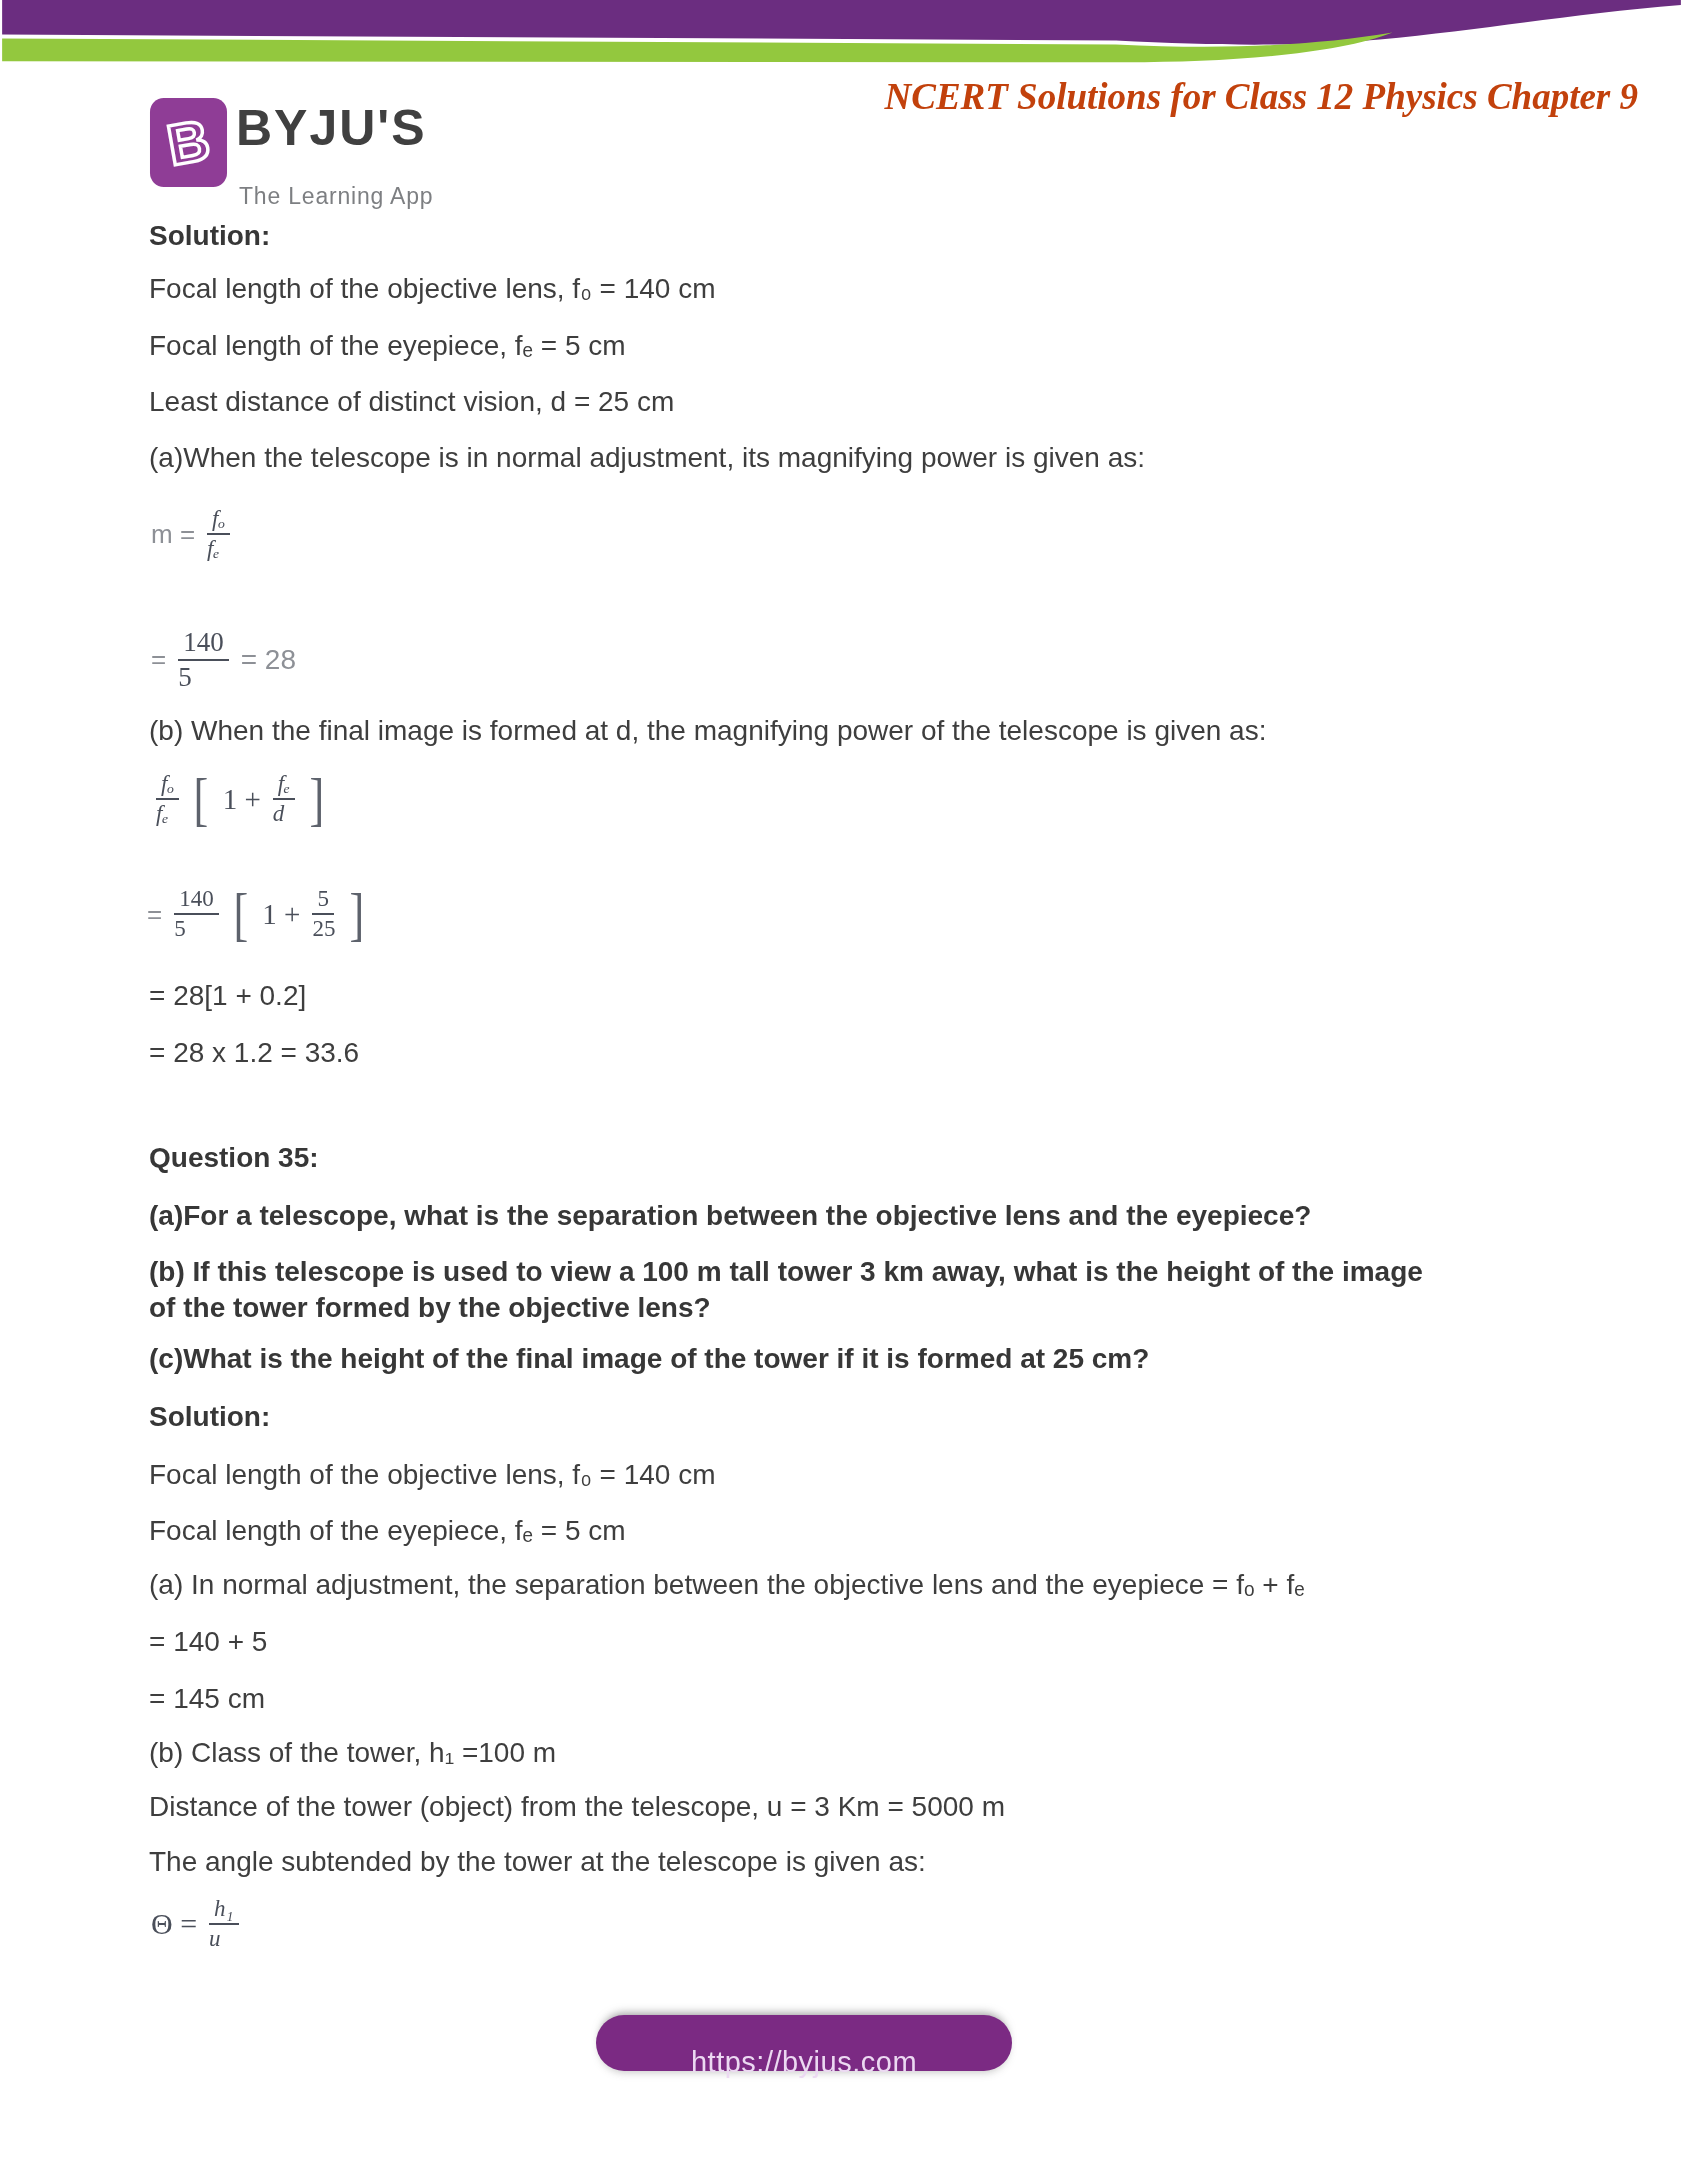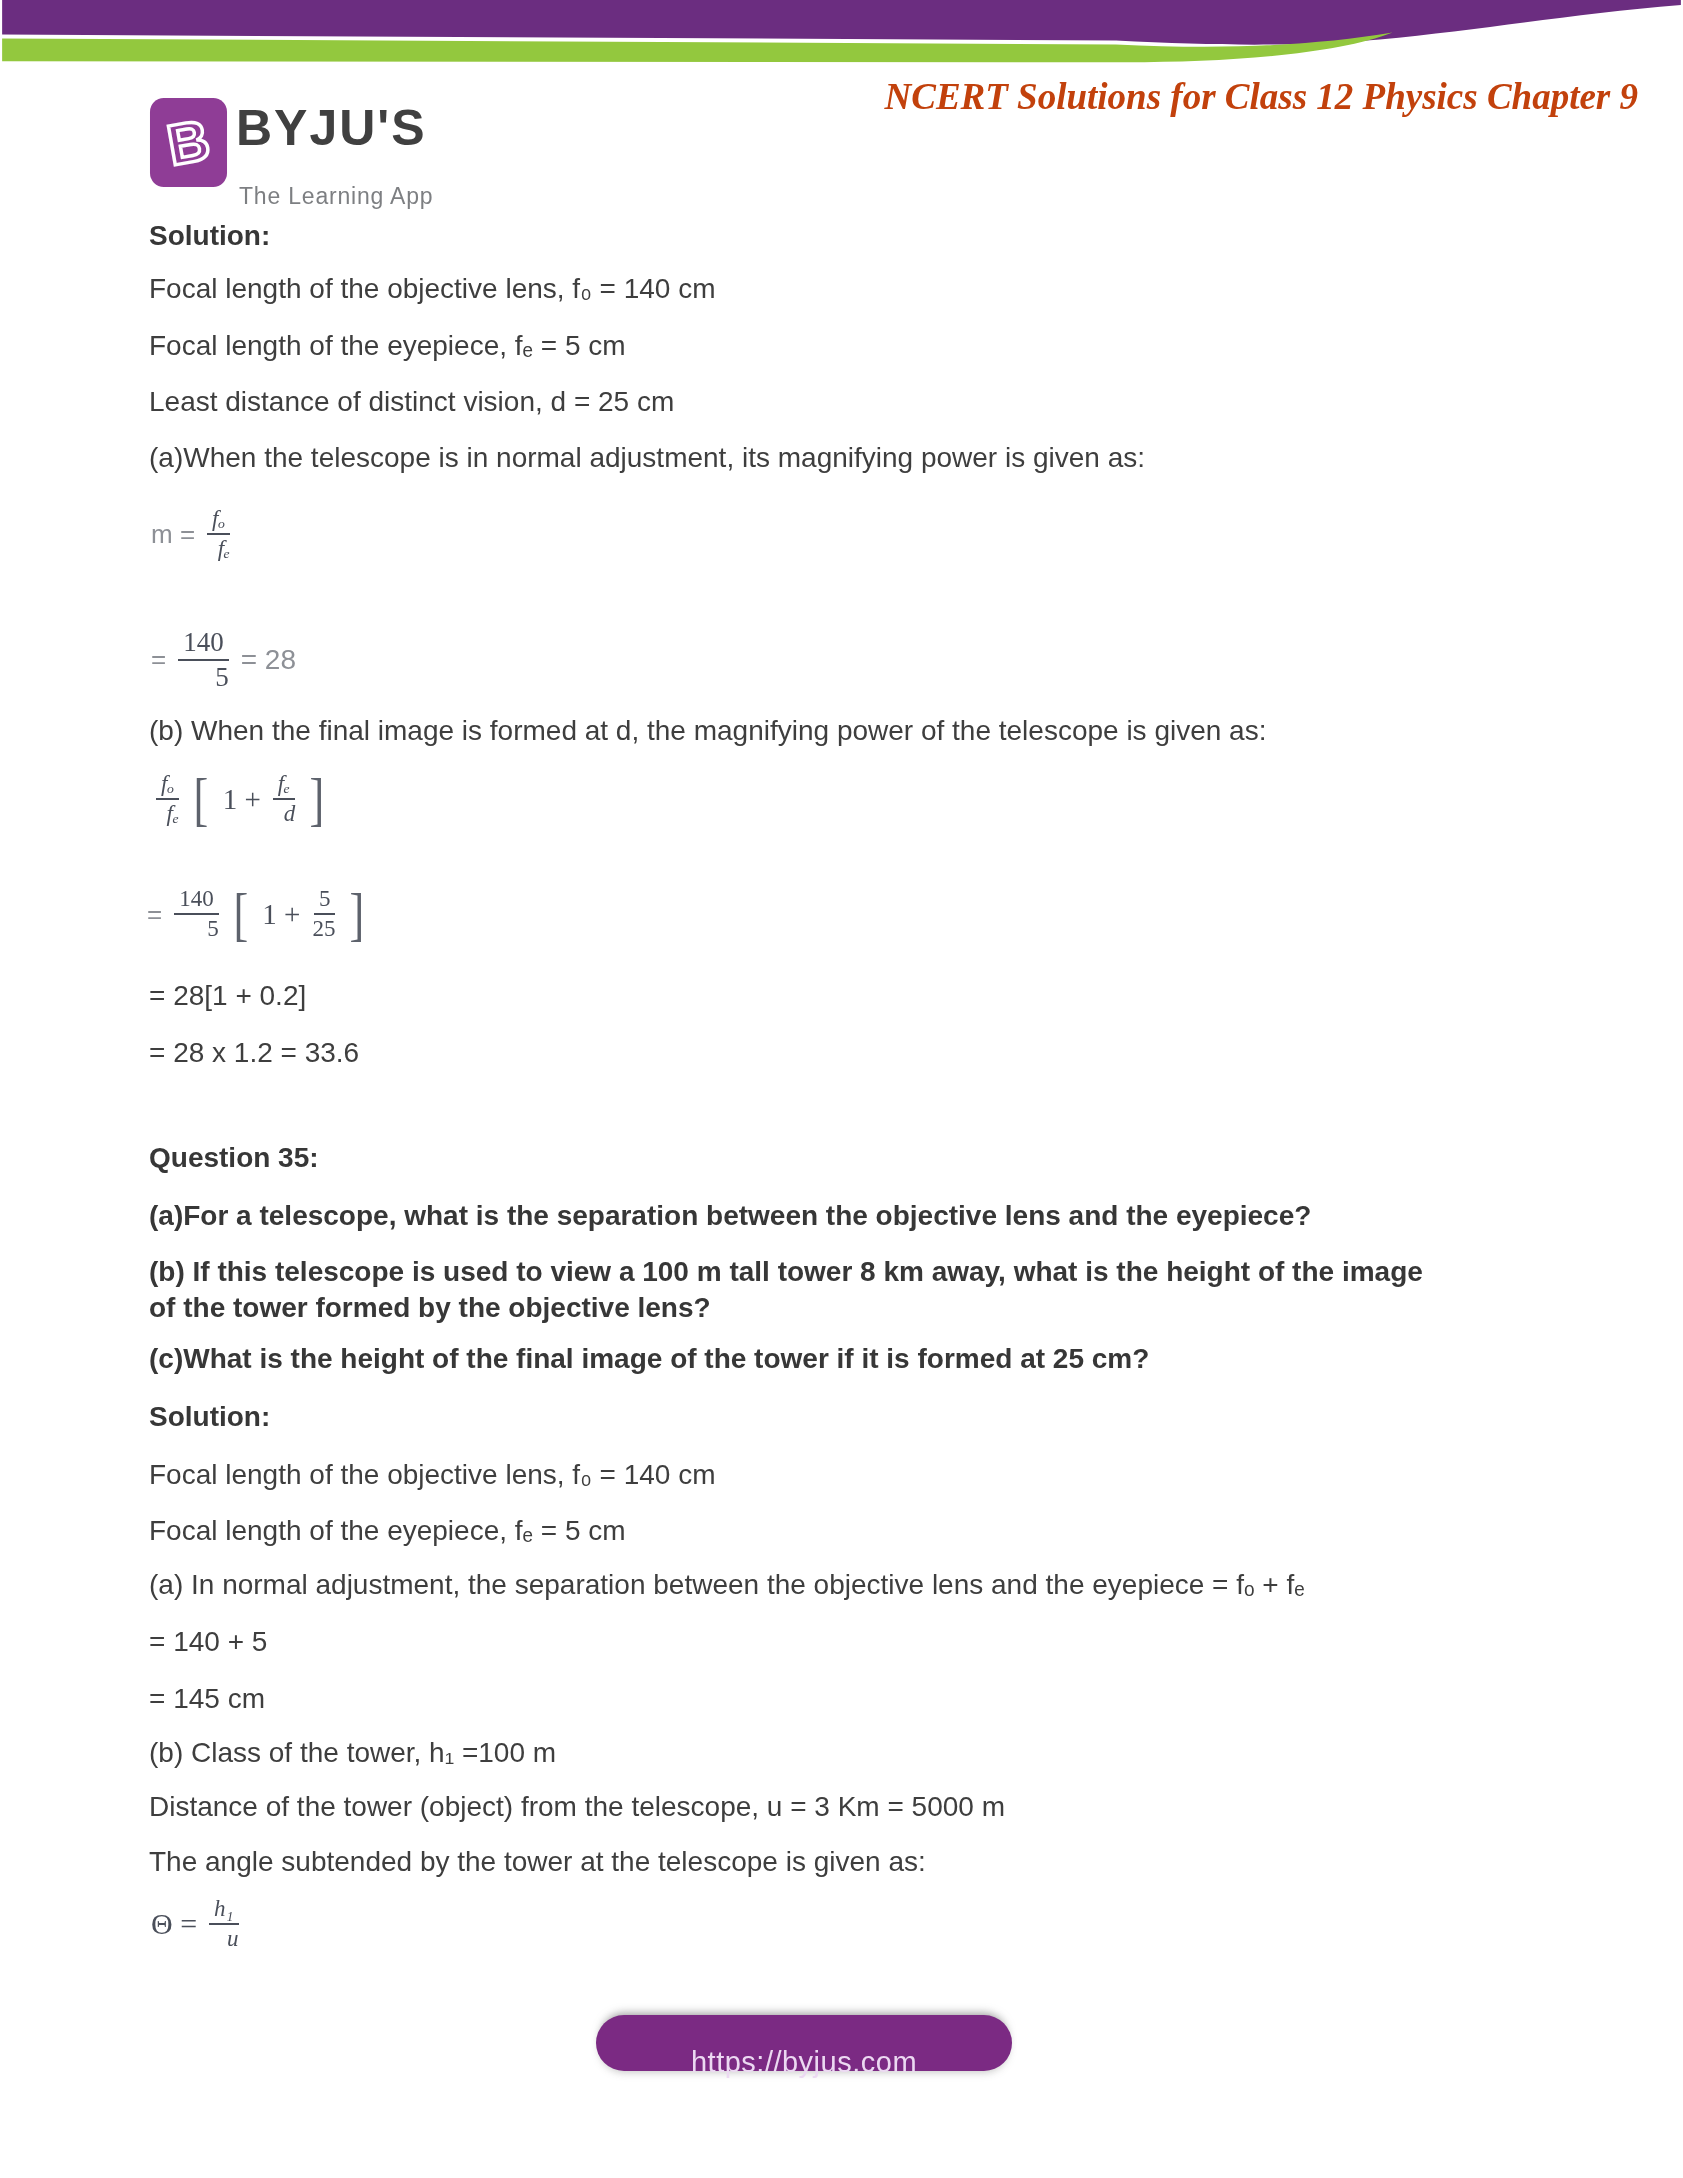--- a/index.html
+++ b/index.html
@@ -45,21 +45,21 @@
   .formula{
     position:absolute;display:flex;align-items:center;gap:12px;
     font-family:"Liberation Serif","DejaVu Serif",serif;
     color:#4a4f5a;
   }
   .gray-tok{
     font-family:"Liberation Sans","DejaVu Sans",sans-serif;
     color:#8d9096;font-size:26px;
   }
   .frac{
-    display:inline-flex;flex-direction:column;align-items:flex-end;
+    display:inline-flex;flex-direction:column;align-items:flex-start;
     font-family:"Liberation Serif","DejaVu Serif",serif;
     line-height:1.06;
   }
   .frac .num{padding:0 5px 2px;border-bottom:2px solid #4a4f5a;}
   .frac .den{padding-top:2px;}
   .frac.it .num,.frac.it .den{font-style:italic;}
   .f23{font-size:23px;}
   .f27{font-size:27px;}
   .one-plus{font-size:29px;color:#4a4f5a;}
   .bigbr{
@@ -155,21 +155,21 @@
       <span class="den">25</span>
     </span>
     <span class="bigbr">]</span>
   </div>
 
   <div class="line" style="top:980px">= 28[1 + 0.2]</div>
   <div class="line" style="top:1037px">= 28 x 1.2 = 33.6</div>
 
   <div class="line bold" style="top:1142px">Question 35:</div>
   <div class="line bold" style="top:1200px">(a)For a telescope, what is the separation between the objective lens and the eyepiece?</div>
-  <div class="line bold" style="top:1256px">(b) If this telescope is used to view a 100 m tall tower 8 km away, what is the height of the image</div>
+  <div class="line bold" style="top:1256px">(b) If this telescope is used to view a 100 m tall tower 3 km away, what is the height of the image</div>
   <div class="line bold" style="top:1292px">of the tower formed by the objective lens?</div>
   <div class="line bold" style="top:1343px">(c)What is the height of the final image of the tower if it is formed at 25 cm?</div>
   <div class="line bold" style="top:1401px">Solution:</div>
 
   <div class="line" style="top:1459px">Focal length of the objective lens, f₀ = 140 cm</div>
   <div class="line" style="top:1515px">Focal length of the eyepiece, fₑ = 5 cm</div>
   <div class="line" style="top:1569px">(a) In normal adjustment, the separation between the objective lens and the eyepiece = fₒ + fₑ</div>
   <div class="line" style="top:1626px">= 140 + 5</div>
   <div class="line" style="top:1683px">= 145 cm</div>
   <div class="line" style="top:1737px">(b) Class of the tower, h₁ =100 m</div>

